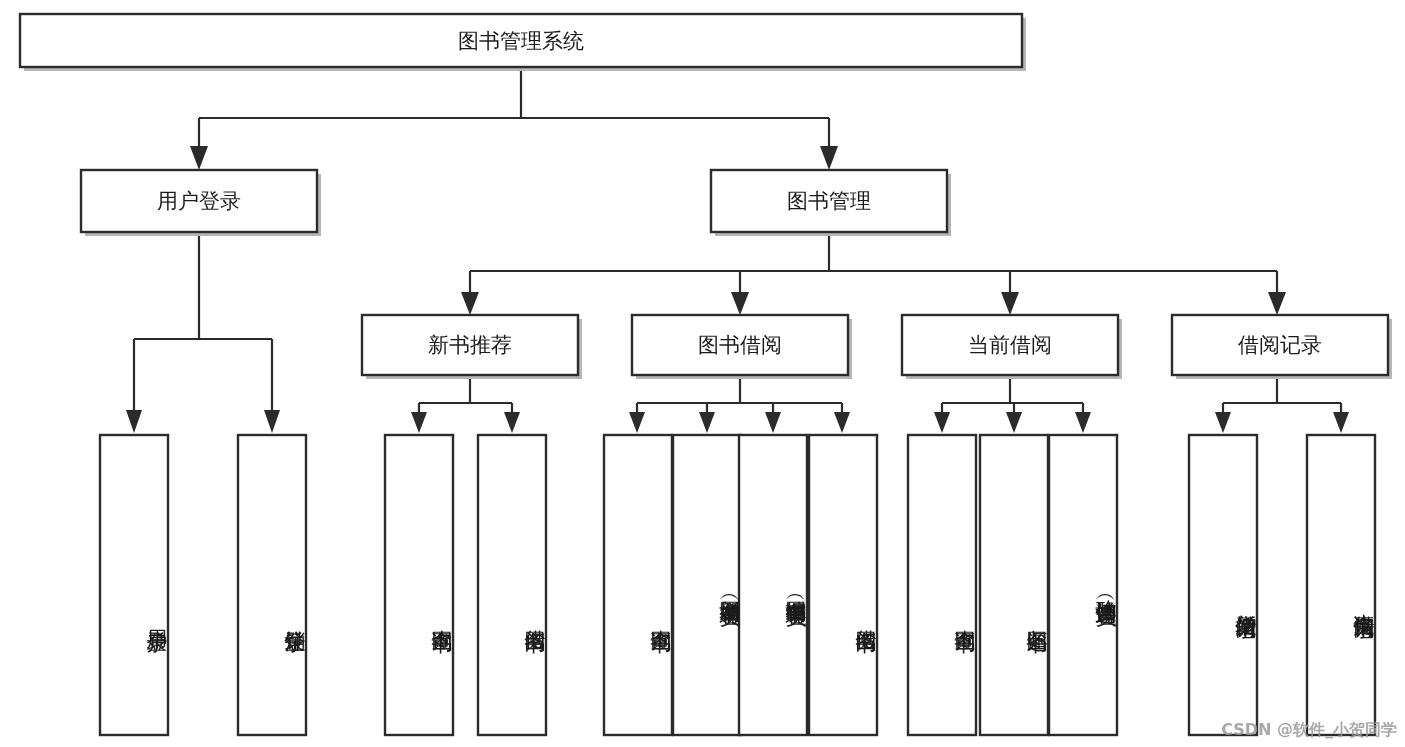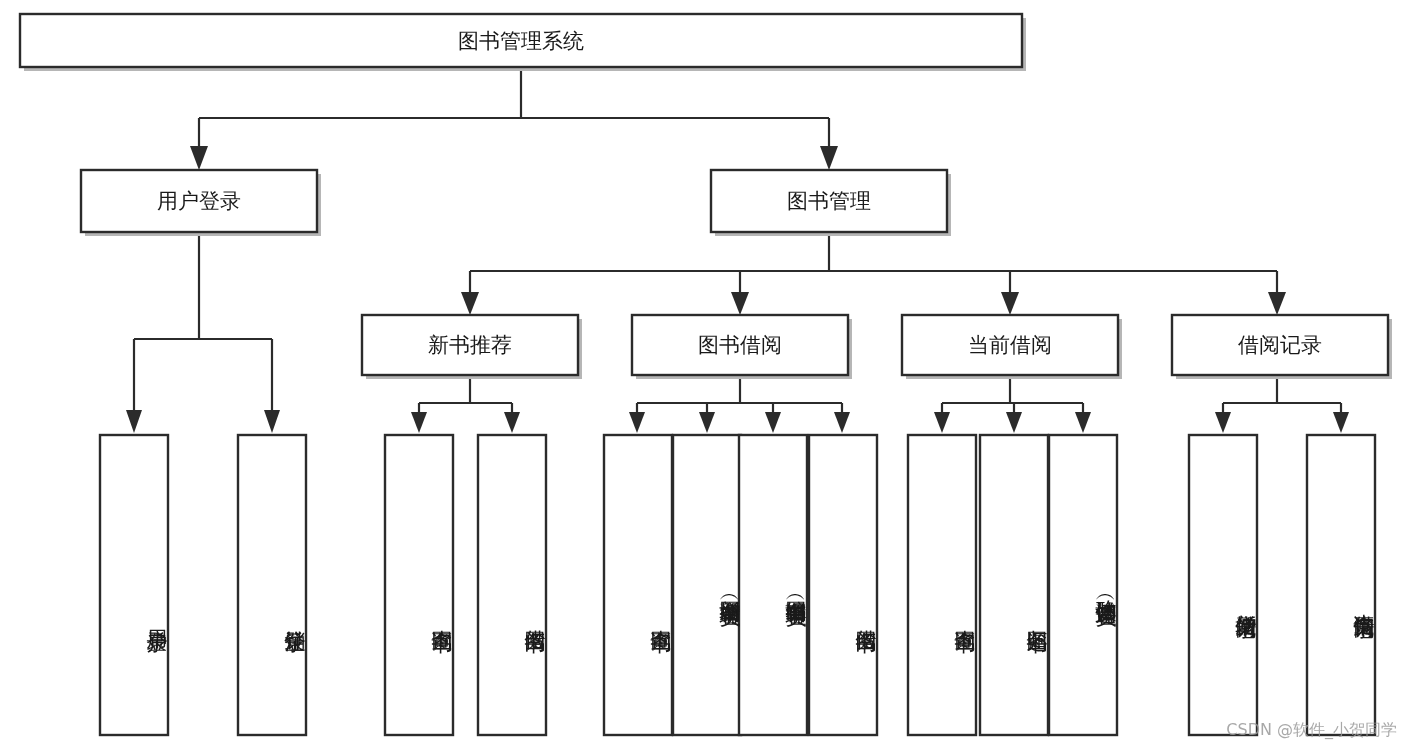--- a/index.html
+++ b/index.html
@@ -67,20 +67,21 @@
   }
   .watermark {
     position: absolute;
     right: 8px;
     bottom: 6px;
     font-family: "DejaVu Sans", "Liberation Sans", sans-serif;
     font-size: 16px;
     color: #9a9a9a;
     opacity: 0.85;
     white-space: nowrap;
+    font-weight: bold;
   }
 </style>
 </head>
 <body>
 
 <div id="diagram-root">
 
   <svg class="tree-canvas" viewBox="0 0 1405 747">
     <defs></defs>
 

